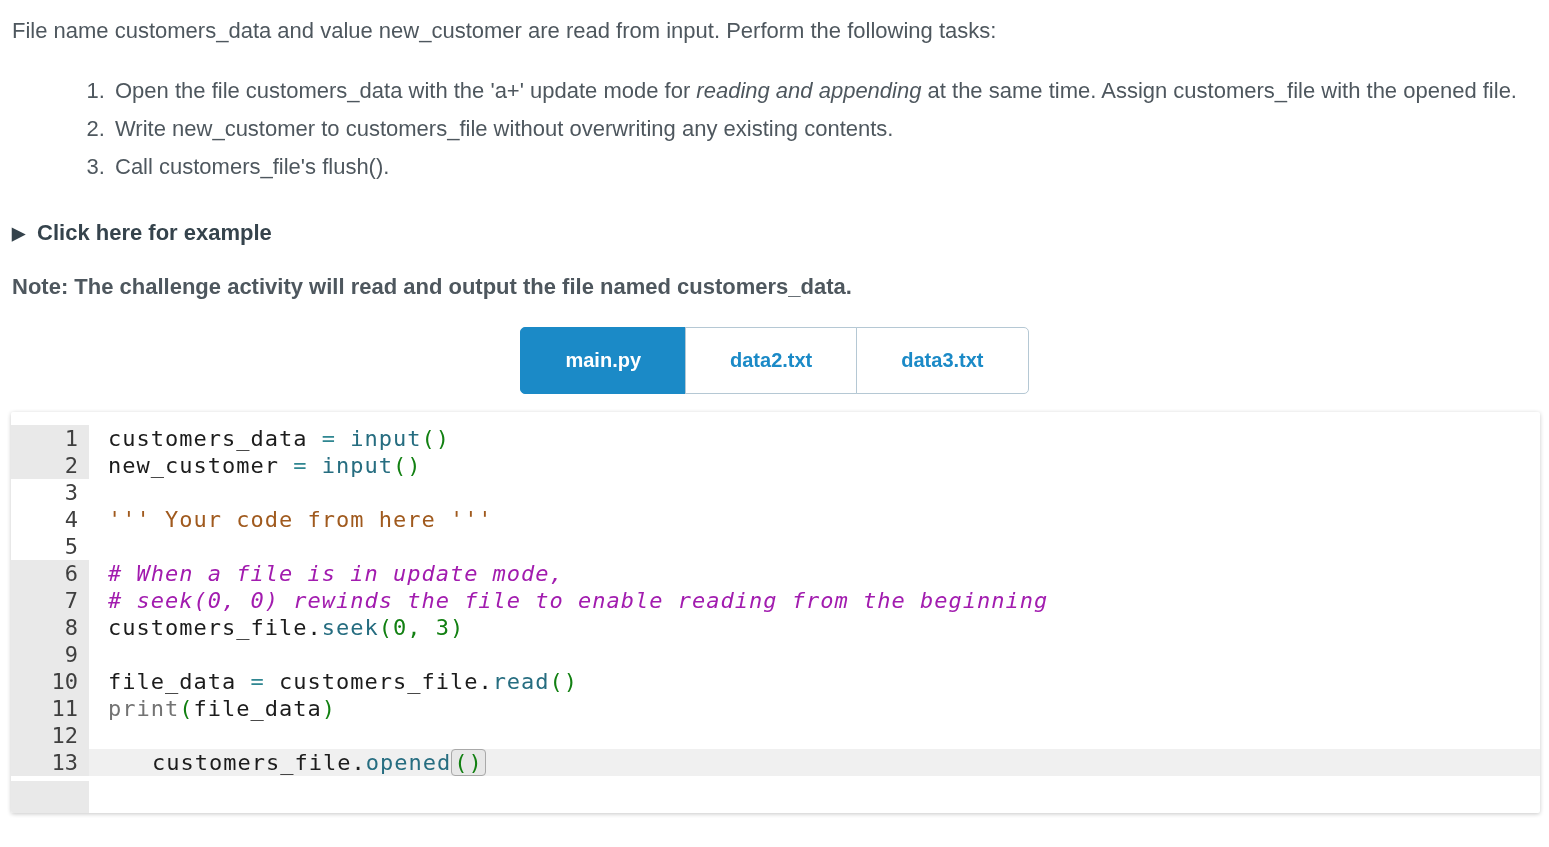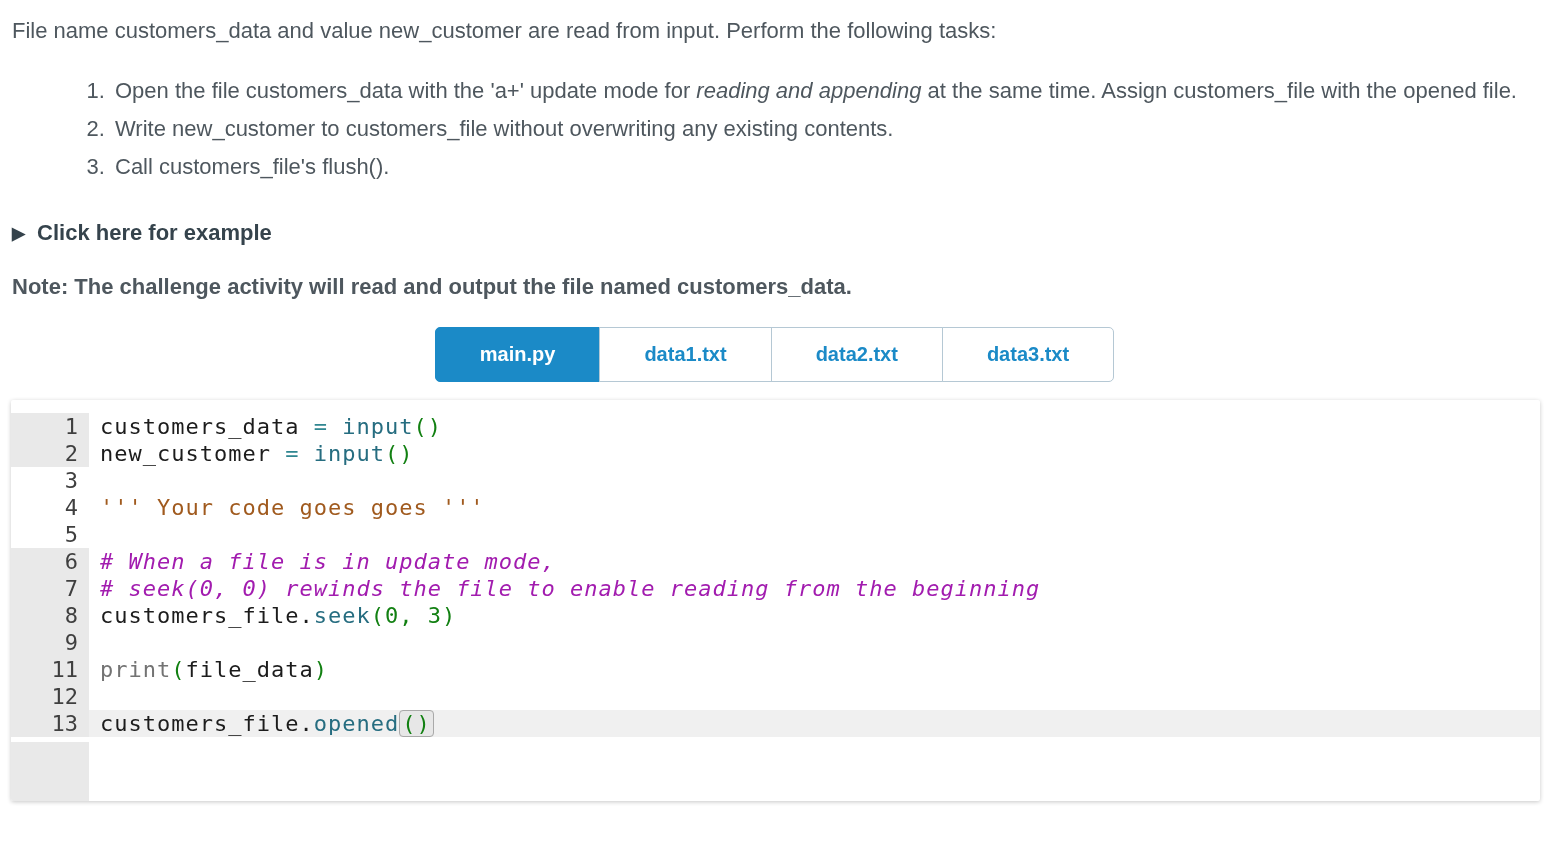--- a/index.html
+++ b/index.html
@@ -47,21 +47,21 @@
   }
   
   .tabbar {
     margin-top: 25px;
     display: flex;
     justify-content: center;
   }
   .tabgroup { display: inline-flex; }
   .tab {
     min-width: 163px;
-    height: 55px;
+    height: 67px;
     padding: 0 44px;
     display: flex;
     align-items: center;
     justify-content: center;
     font-size: 20px;
     font-weight: bold;
     color: #1b8ac7;
     background: #ffffff;
     border: 1px solid #b5c8d4;
     margin-left: -1px;
@@ -95,24 +95,24 @@
     flex: none;
     width: 78px;
     text-align: right;
     padding-right: 11px;
     background: #e9e9e9;
     font-size: 22px;
     line-height: 27px;
     color: #3f3f3f;
   }
   .editable .ln { background: #ffffff; }
-  .active { background: #f0f0f0; }
+  .active { background: #f0f0f0; gap: 44px; }
   .code {
     flex: 1;
-    padding-left: 11px;
+    padding-left: 19px;
     font-size: 22px;
     line-height: 27px;
     letter-spacing: 1px;
     white-space: pre;
     color: #1c1c1c;
   }
   .t-p { color: #1c1c1c; }
   .t-o { color: #308691; }
   .t-b { color: #266d80; }
   .t-k { color: #737373; }
@@ -146,21 +146,20 @@
   <div class="example-toggle">
     <span class="arrow">▶</span>
     <span>Click here for example</span>
   </div>
 
   <p class="note">Note: The challenge activity will read and output the file named customers_data.</p>
 
   <div class="tabbar">
     <div class="tabgroup">
         <div class="tab tab-active">main.py</div>
-        <div class="tab">data1.txt</div>
         <div class="tab">data2.txt</div>
         <div class="tab">data3.txt</div>
       </div>
   </div>
 
   <div class="editor">
     <div class="lines">
         <div class="line">
           <div class="ln">1</div>
           <div class="code"><span class="t-p">customers_data </span><span class="t-o">=</span><span class="t-p"> </span><span class="t-b">input</span><span class="t-g">()</span></div>
@@ -168,41 +167,45 @@
         <div class="line">
           <div class="ln">2</div>
           <div class="code"><span class="t-p">new_customer </span><span class="t-o">=</span><span class="t-p"> </span><span class="t-b">input</span><span class="t-g">()</span></div>
         </div>
         <div class="line editable">
           <div class="ln">3</div>
           <div class="code"></div>
         </div>
         <div class="line editable">
           <div class="ln">4</div>
-          <div class="code"><span class="t-s">''' Your code goes goes '''</span></div>
+          <div class="code"><span class="t-s">''' Your code from here '''</span></div>
         </div>
         <div class="line editable">
           <div class="ln">5</div>
           <div class="code"></div>
         </div>
         <div class="line">
           <div class="ln">6</div>
           <div class="code"><span class="t-c"># When a file is in update mode,</span></div>
         </div>
         <div class="line">
           <div class="ln">7</div>
           <div class="code"><span class="t-c"># seek(0, 0) rewinds the file to enable reading from the beginning</span></div>
         </div>
         <div class="line">
           <div class="ln">8</div>
           <div class="code"><span class="t-p">customers_file.</span><span class="t-b">seek</span><span class="t-g">(0, 3)</span></div>
         </div>
         <div class="line">
           <div class="ln">9</div>
           <div class="code"></div>
+        </div>
+        <div class="line">
+          <div class="ln">10</div>
+          <div class="code"><span class="t-p">file_data </span><span class="t-o">=</span><span class="t-p"> customers_file.</span><span class="t-b">read</span><span class="t-g">()</span></div>
         </div>
         <div class="line">
           <div class="ln">11</div>
           <div class="code"><span class="t-k">print</span><span class="t-g">(</span><span class="t-p">file_data</span><span class="t-g">)</span></div>
         </div>
         <div class="line">
           <div class="ln">12</div>
           <div class="code"></div>
         </div>
         <div class="line active">

